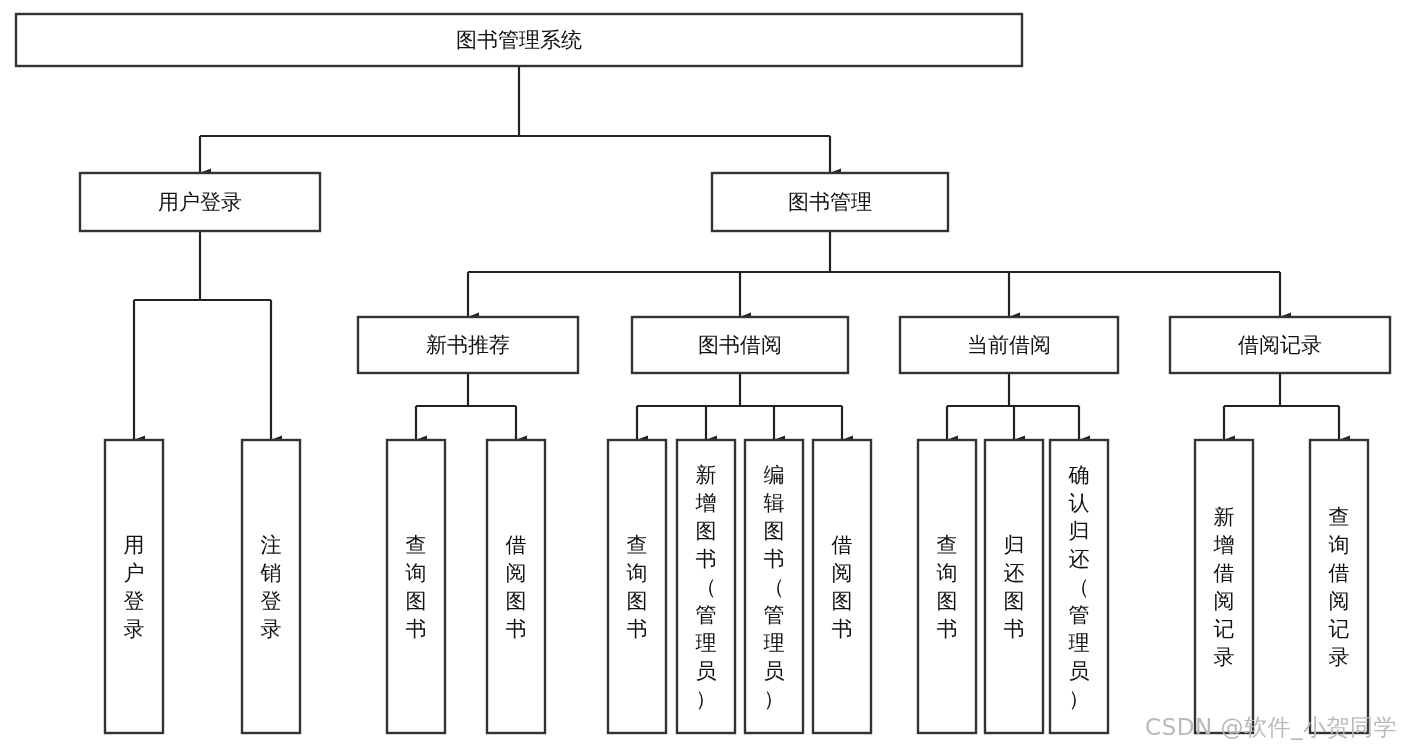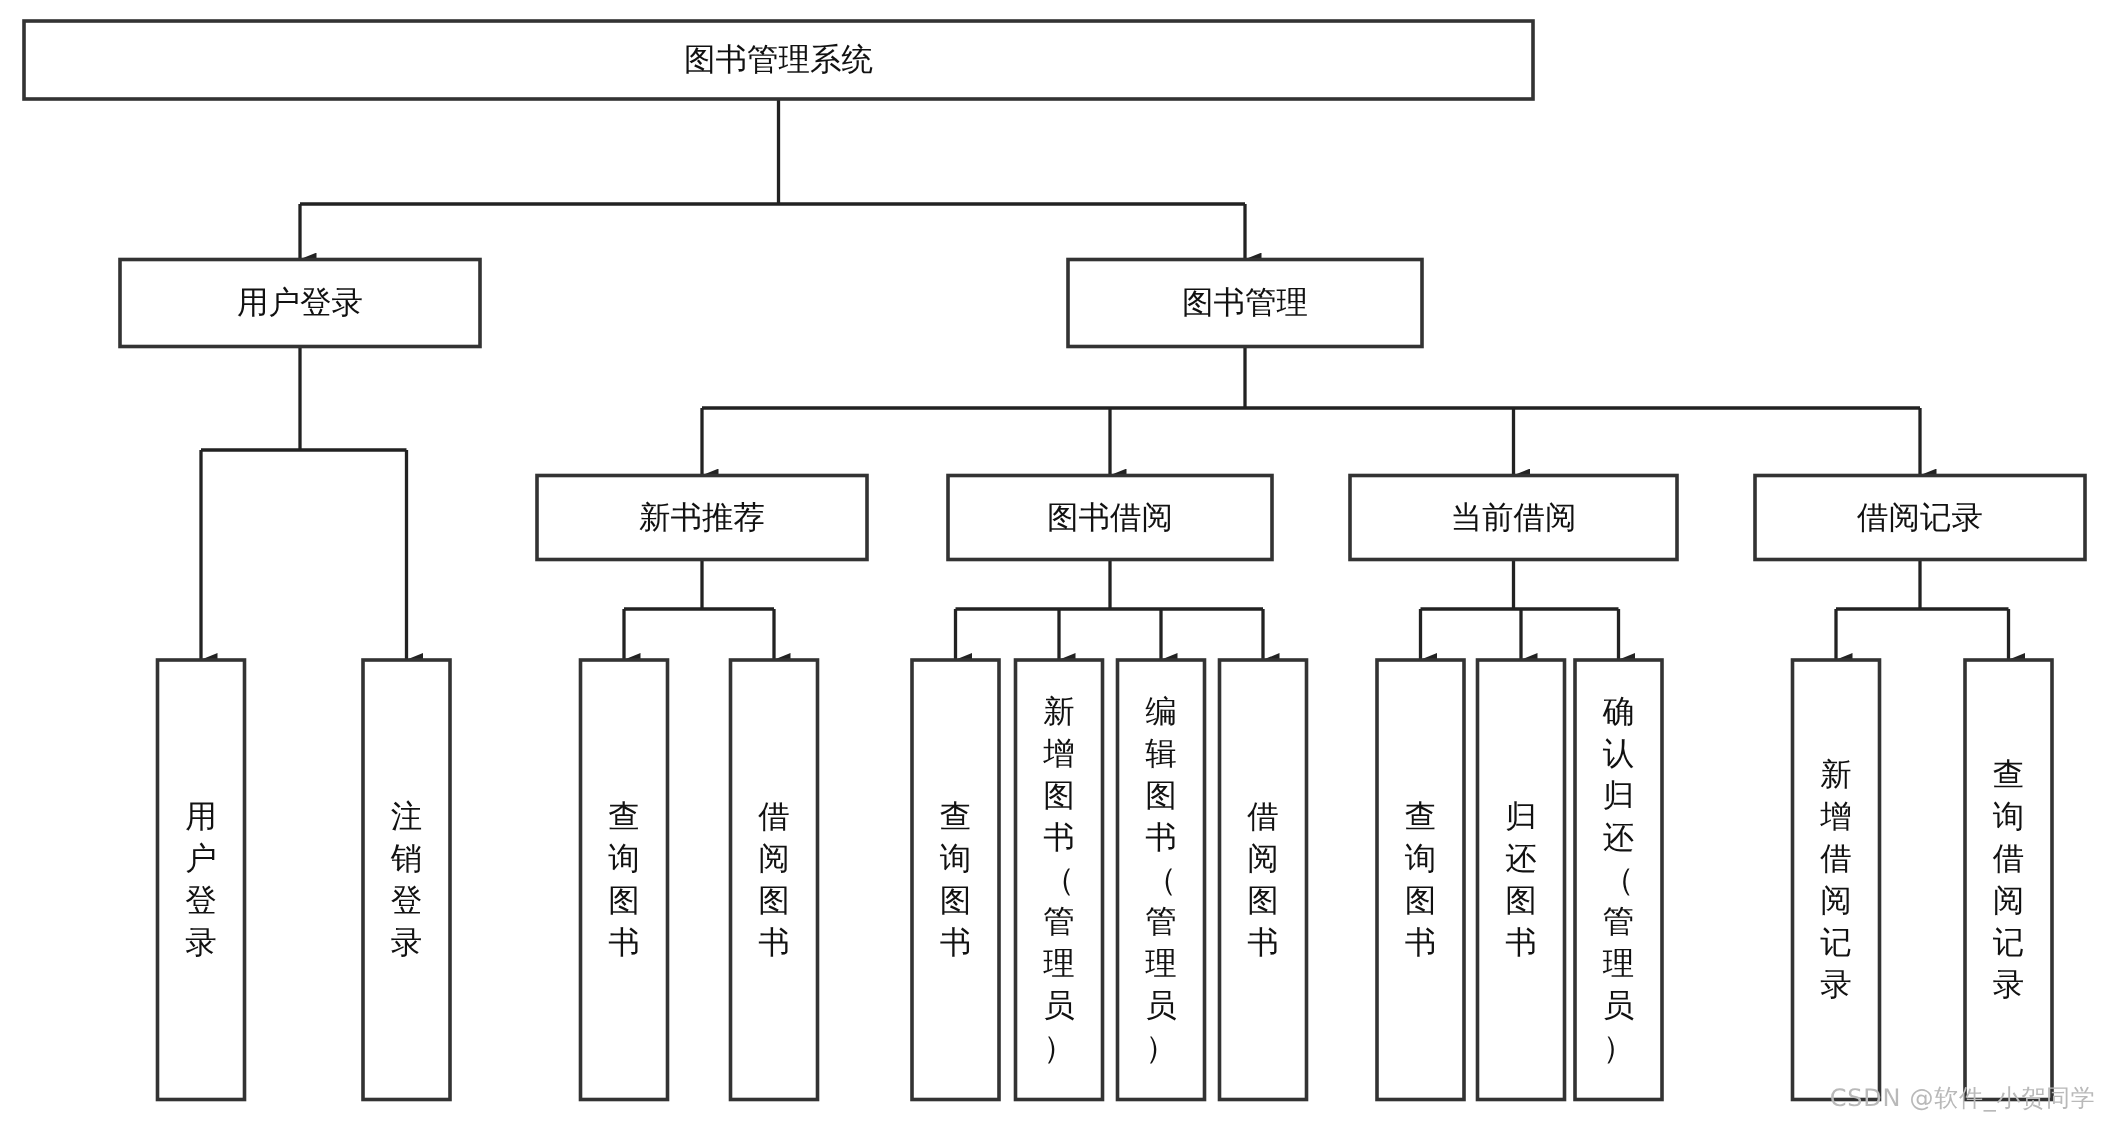--- a/index.html
+++ b/index.html
@@ -48,21 +48,21 @@
   .link {
     stroke: #222222;
     stroke-width: 2.2;
     fill: none;
   }
   .watermark {
     position: absolute;
     right: 8px;
     bottom: 4px;
     font-family: "DejaVu Sans", "Liberation Sans", sans-serif;
-    font-size: 16px;
+    font-size: 23px;
     color: #b9b9b9;
     letter-spacing: 0.5px;
     white-space: nowrap;
     user-select: none;
   }
 </style>
 </head>
 <body>
 
 <div id="diagram-root">

